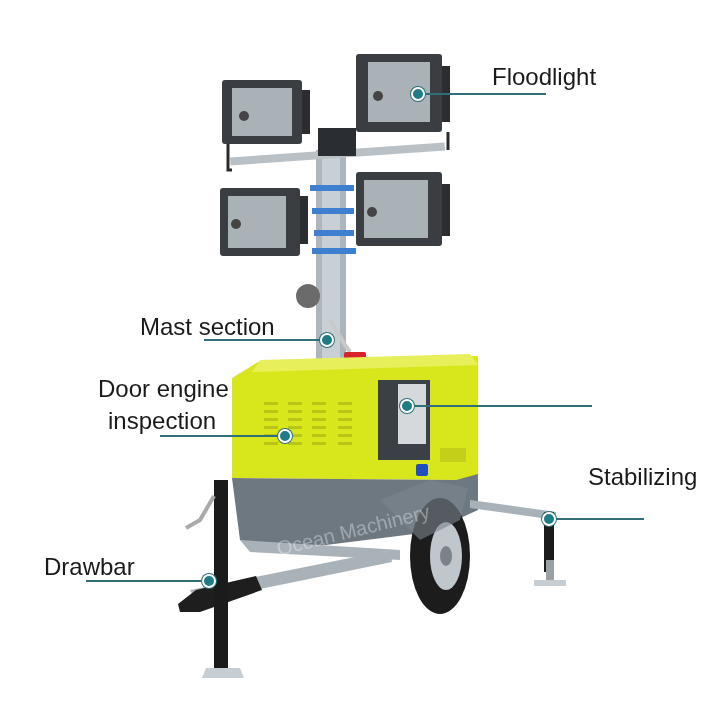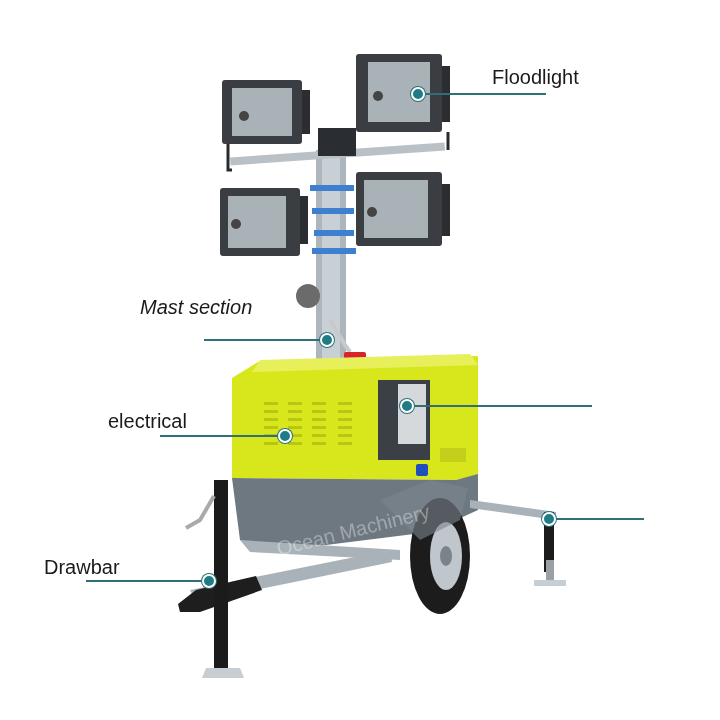--- a/index.html
+++ b/index.html
@@ -1,18 +1,18 @@
 <!DOCTYPE html>
 <html><head>
 <meta charset="utf-8">
 <style>
   html, body { margin:0; padding:0; background:#ffffff; }
   body { width:720px; height:720px; position:relative; overflow:hidden; font-family:"Liberation Sans", sans-serif; }
   #stage { position:absolute; left:0; top:0; width:720px; height:720px; }
-  .label { position:absolute; font-size:20px; color:#1a1a1a; line-height:22px; white-space:nowrap; }
+  .label { position:absolute; font-size:24px; color:#1a1a1a; line-height:22px; white-space:nowrap; }
   .label.center { text-align:center; }
   .callout-line { position:absolute; height:2px; background:#2e6f78; }
   .callout-dot { position:absolute; width:10px; height:10px; border-radius:50%; background:#1f7c86; border:2px solid #ffffff; box-shadow:0 0 0 1px #2e6f78; }
   svg { position:absolute; left:0; top:0; }
 </style>
 </head>
 <body>
 
 <div id="stage">
 
@@ -121,31 +121,33 @@
     </g>
     <path d="M380 500 L430 480 L468 488 L460 520 L420 540 Z" fill="#7b858d" opacity="0.6"></path>
 
     <text x="272" y="540" fill="#ffffff" fill-opacity="0.35" font-size="20" font-family="Liberation Sans, sans-serif" transform="rotate(-14 340 520)">Ocean Machinery</text>
   </svg>
 
   <div class="label" style="left:492px;top:66px;">Floodlight</div>
   <div class="callout-line" style="left:422px;top:93px;width:124px;"></div>
   <div class="callout-dot" style="left:411px;top:87px;"></div>
 
-  <div class="label" style="left:140px;top:296px;font-style:italic;">Mast section</div>
+  <div class="label" style="left:140px;top:316px;">Mast section</div>
   <div class="callout-line" style="left:204px;top:339px;width:122px;"></div>
   <div class="callout-dot" style="left:320px;top:333px;"></div>
 
-  <div class="label" style="left:108px;top:410px;">electrical</div>
+  <div class="label" style="left:98px;top:378px;">Door engine</div>
+  <div class="label" style="left:108px;top:410px;">inspection</div>
   <div class="callout-line" style="left:160px;top:435px;width:124px;"></div>
   <div class="callout-dot" style="left:278px;top:429px;"></div>
 
   <div class="callout-line" style="left:408px;top:405px;width:184px;"></div>
   <div class="callout-dot" style="left:400px;top:399px;"></div>
 
+  <div class="label center" style="left:588px;top:466px;width:104px;">Stabilizing</div>
   <div class="callout-line" style="left:552px;top:518px;width:92px;"></div>
   <div class="callout-dot" style="left:542px;top:512px;"></div>
 
   <div class="label" style="left:44px;top:556px;">Drawbar</div>
   <div class="callout-line" style="left:86px;top:580px;width:120px;"></div>
   <div class="callout-dot" style="left:202px;top:574px;"></div>
 
 </div>
 
 </body></html>

